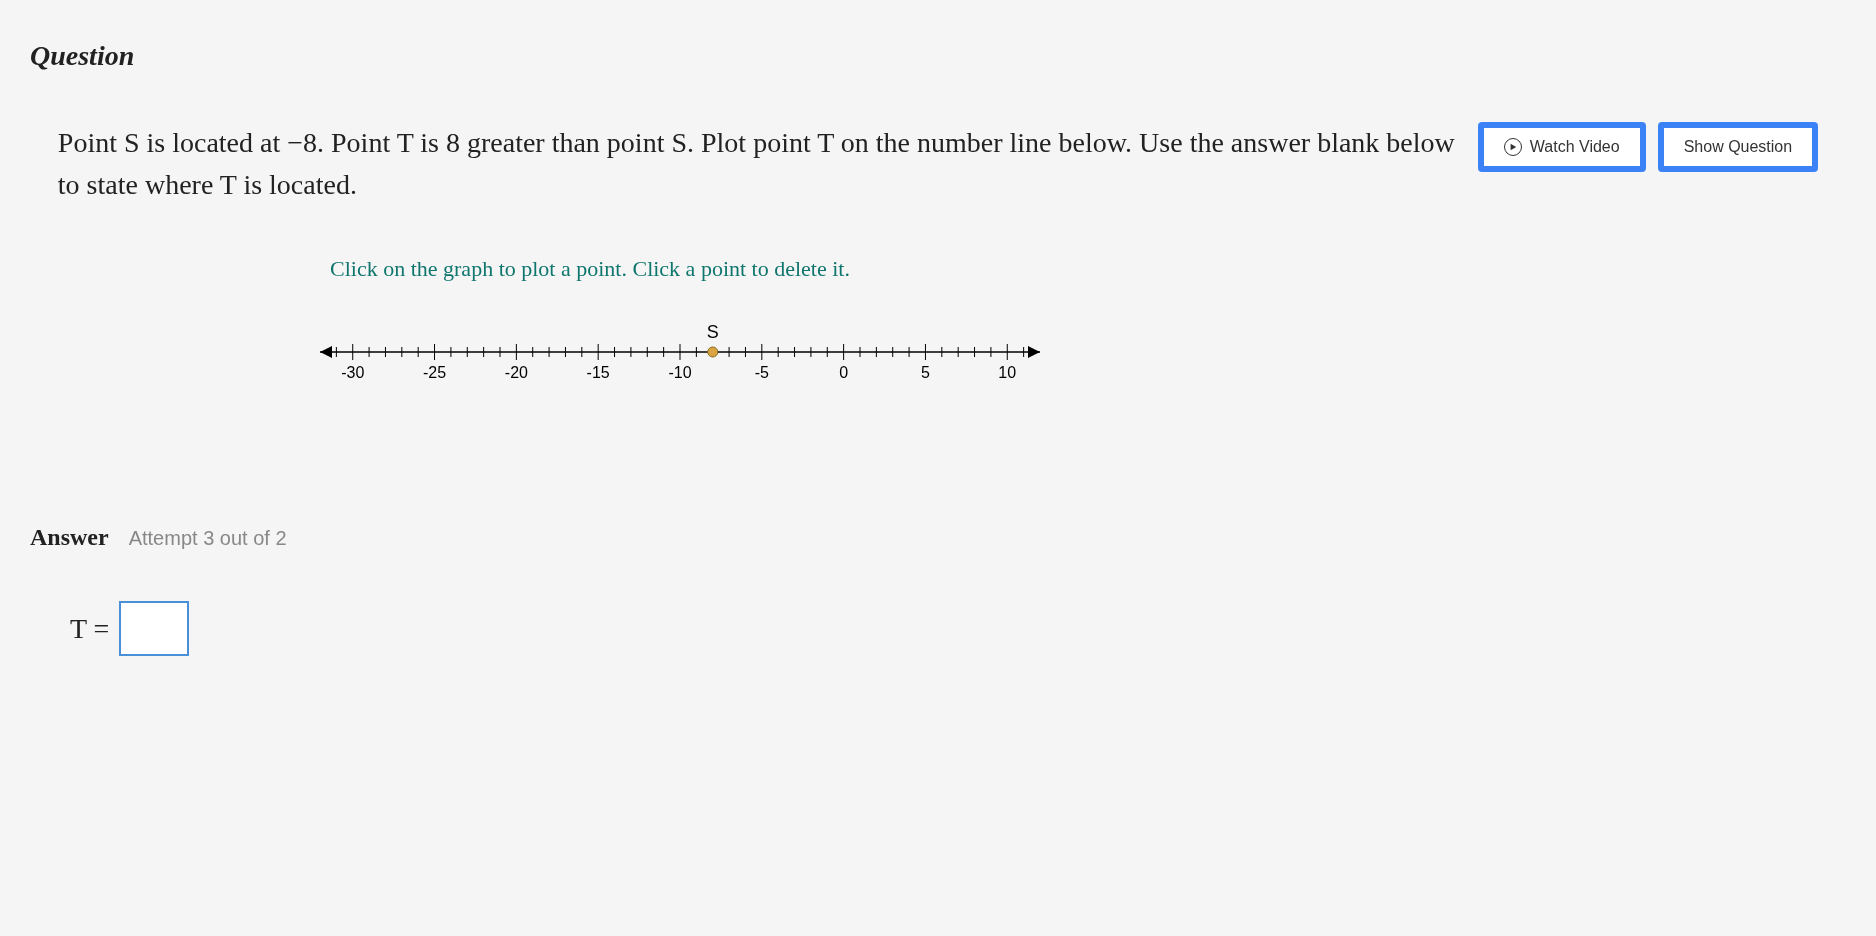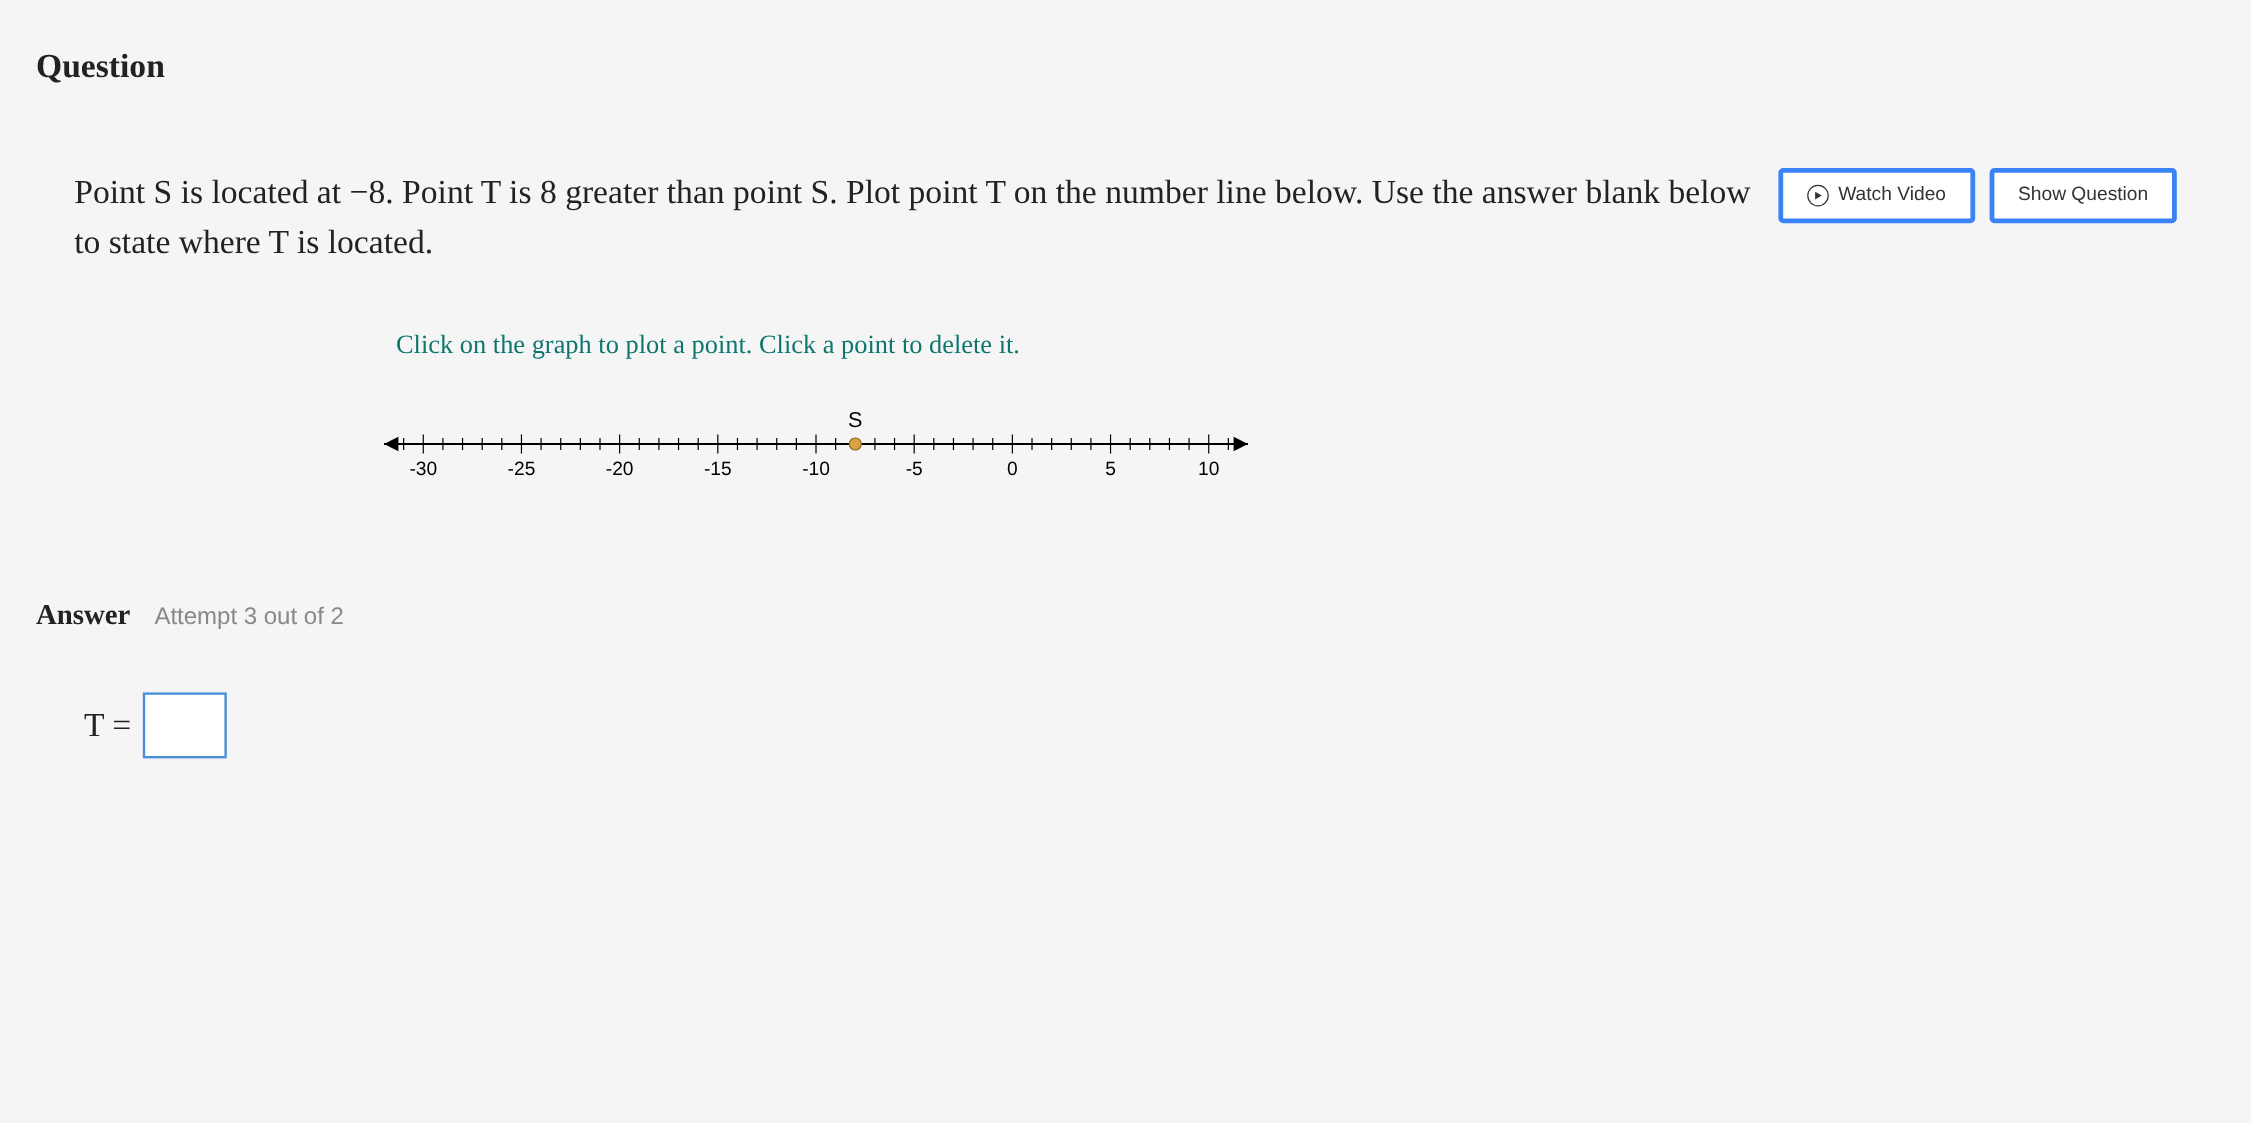--- a/index.html
+++ b/index.html
@@ -7,41 +7,42 @@
       font-family: Georgia, 'Times New Roman', serif;
       background: #f5f5f5;
       color: #222;
       padding: 40px 30px;
       width: 1876px;
       min-height: 936px;
     }
     .question-header {
       font-size: 28px;
       font-weight: bold;
-      margin-bottom: 68px;
+      margin-bottom: 50px;
+      font-style: italic;
     }
     .top-row {
       display: flex;
       justify-content: center;
       align-items: flex-start;
       gap: 20px;
     }
     .question-text {
       font-size: 28px;
       line-height: 1.5;
       flex: 1;
       max-width: 1400px;
     }
     .buttons-row {
       display: flex;
       gap: 12px;
       flex-shrink: 0;
     }
     .btn {
-      border: 4px solid #3b82f6;
+      border: 6px solid #3b82f6;
       background: #fff;
       padding: 10px 20px;
       font-size: 16px;
       font-family: Arial, sans-serif;
       border-radius: 4px;
       cursor: pointer;
       display: flex;
       align-items: center;
       gap: 8px;
       color: #333;
@@ -70,20 +71,21 @@
     }
     .answer-row {
       display: flex;
       align-items: baseline;
       gap: 20px;
       margin-bottom: 50px;
     }
     .answer-label {
       font-size: 24px;
       font-weight: bold;
+      margin-top: 42px;
     }
     .attempt-text {
       font-size: 20px;
       color: #888;
       font-family: Arial, sans-serif;
     }
     .input-row {
       display: flex;
       align-items: center;
       gap: 10px;

